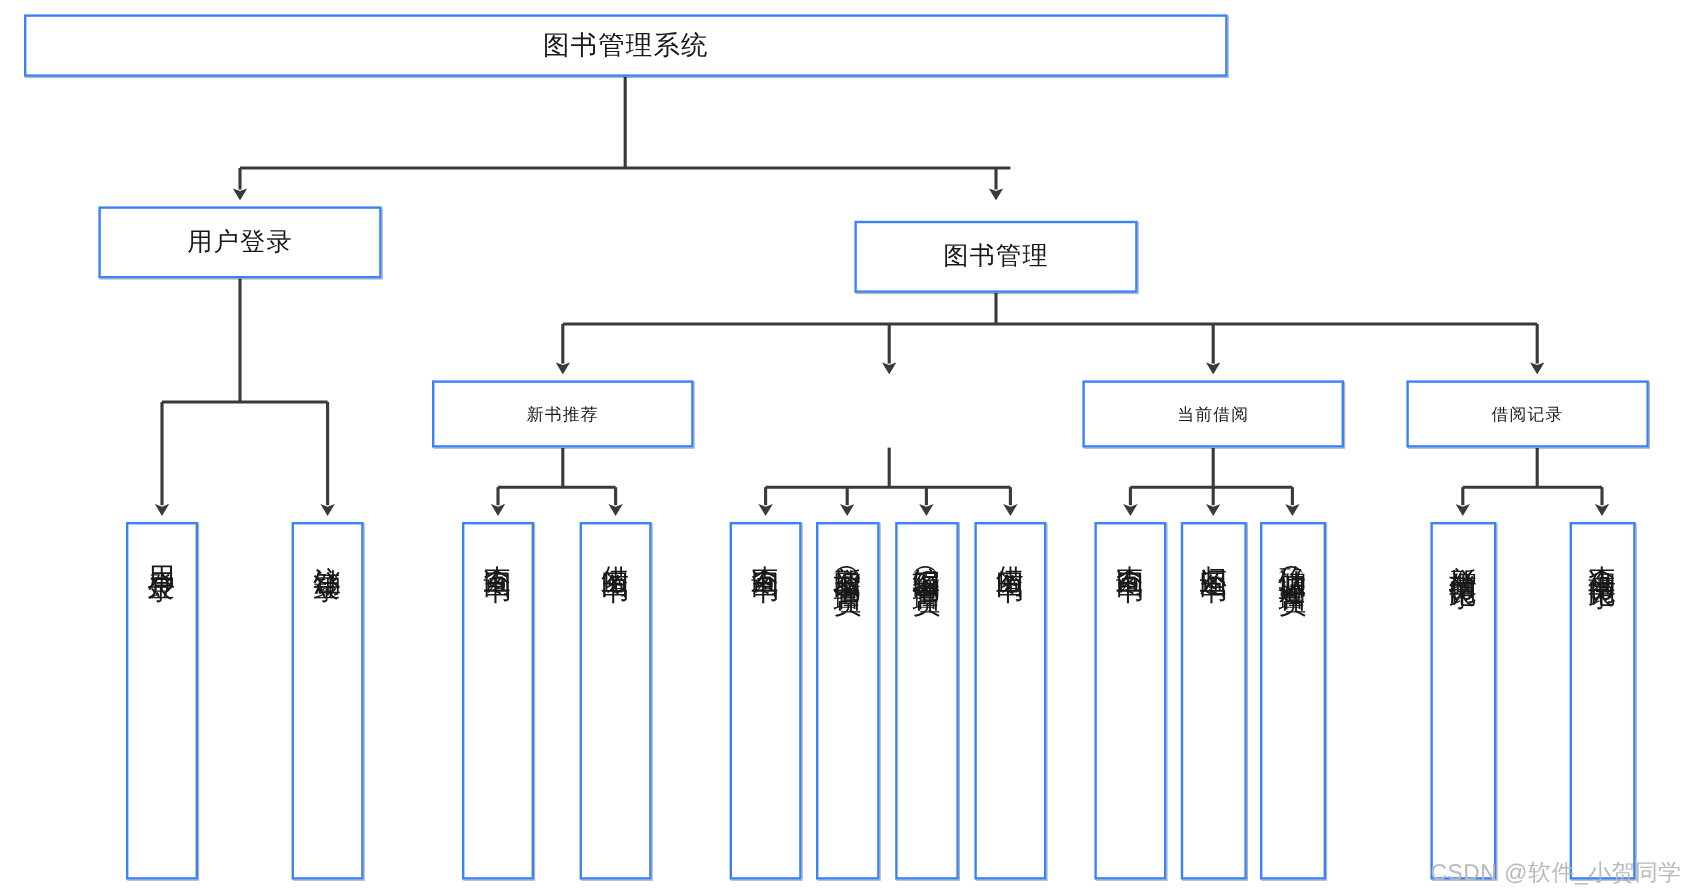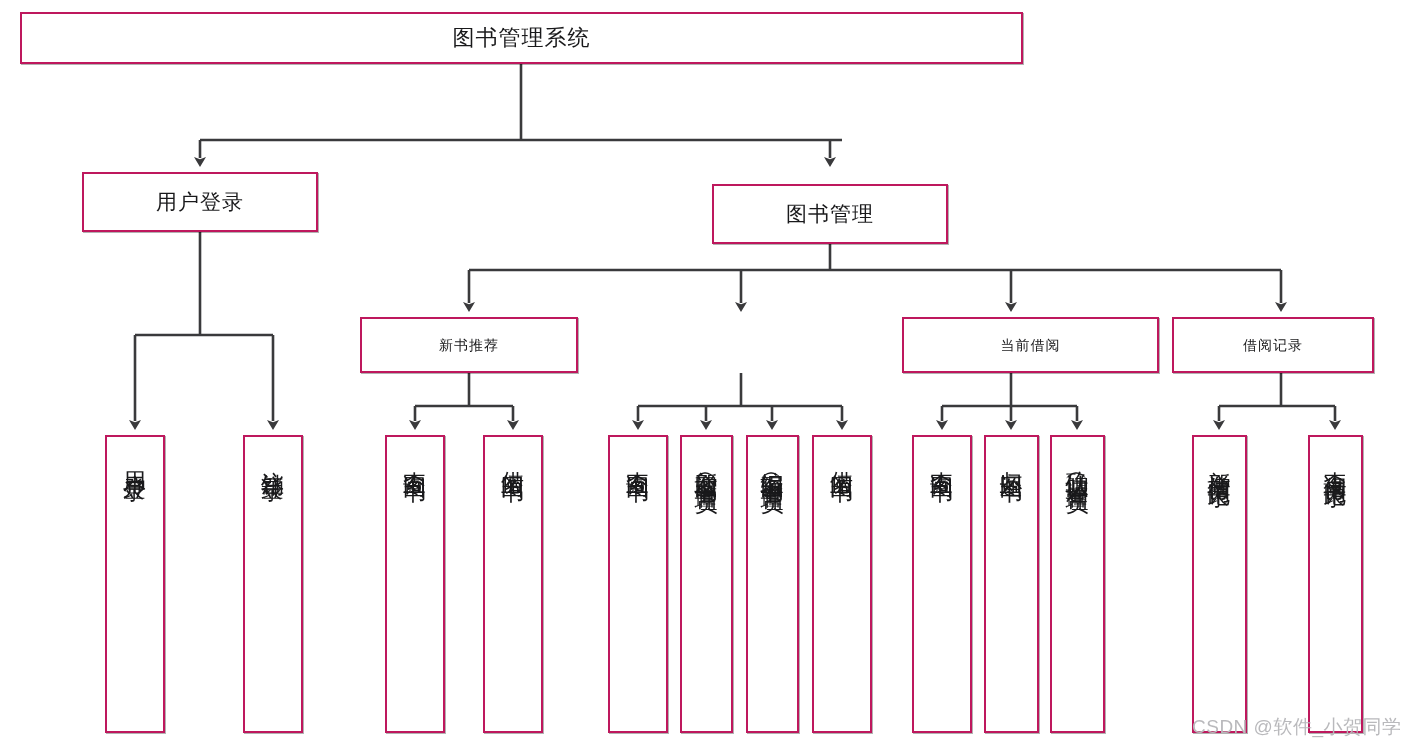--- a/index.html
+++ b/index.html
@@ -19,21 +19,21 @@
     position: absolute;
     left: 0;
     top: 0;
     width: 1405px;
     height: 747px;
     pointer-events: none;
   }
   .node {
     position: absolute;
     box-sizing: border-box;
-    border: 2px solid #be185d;
+    border: 2px solid #3b82f6;
     background: #ffffff;
     display: flex;
     align-items: center;
     justify-content: center;
     color: #1a1a1a;
     box-shadow: 1px 1px 0 rgba(0,0,0,0.30);
   }
   .node-label {
     font-size: 21px;
     line-height: 1.15;
@@ -127,21 +127,21 @@
   <div class="node level2" id="node-l2-0" style="left: 82px; top: 172px; width: 236px; height: 60px;">
     <span class="node-label">用户登录</span>
   </div>
   <div class="node level2" id="node-l2-1" style="left: 712px; top: 184px; width: 236px; height: 60px;">
     <span class="node-label">图书管理</span>
   </div>
 
   <div class="node level3" id="node-l3-0" style="left: 360px; top: 317px; width: 218px; height: 56px;">
     <span class="node-label">新书推荐</span>
   </div>
-  <div class="node level3" id="node-l3-2" style="left: 902px; top: 317px; width: 257px; height: 56px;">
+  <div class="node level3" id="node-l3-2" style="left: 902px; top: 317px; width: 218px; height: 56px;">
     <span class="node-label">当前借阅</span>
   </div>
   <div class="node level3" id="node-l3-3" style="left: 1172px; top: 317px; width: 202px; height: 56px;">
     <span class="node-label">借阅记录</span>
   </div>
 
   <div class="node leaf" id="node-leaf-0" style="left: 105px; top: 435px; width: 60px; height: 298px;">
     <span class="node-label">用户登录</span>
   </div>
   <div class="node leaf" id="node-leaf-1" style="left: 243px; top: 435px; width: 60px; height: 298px;">

